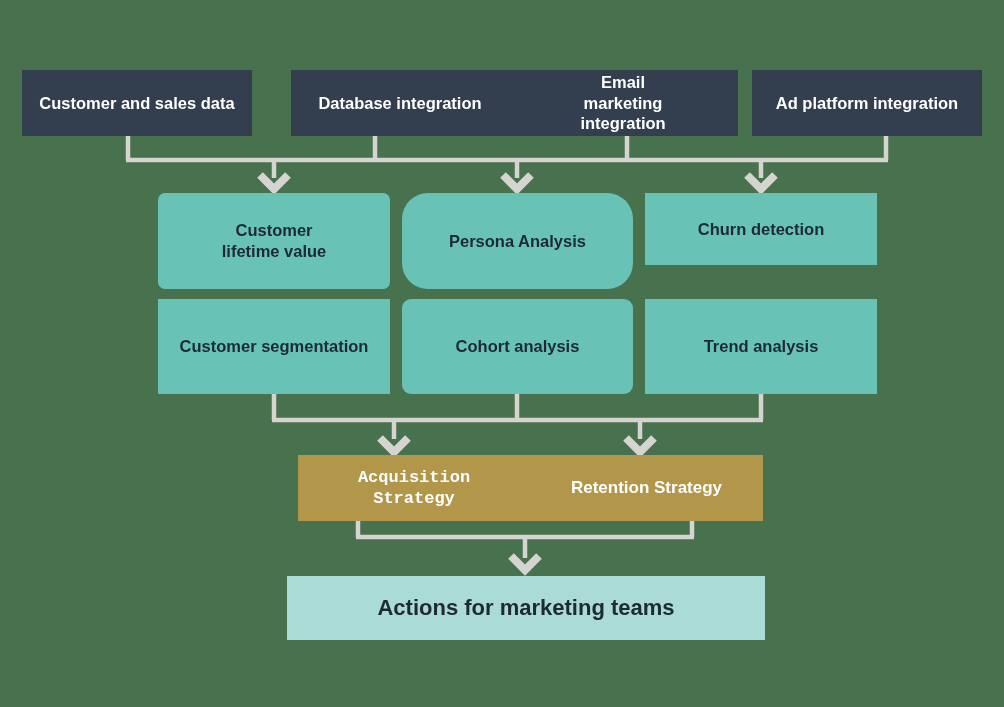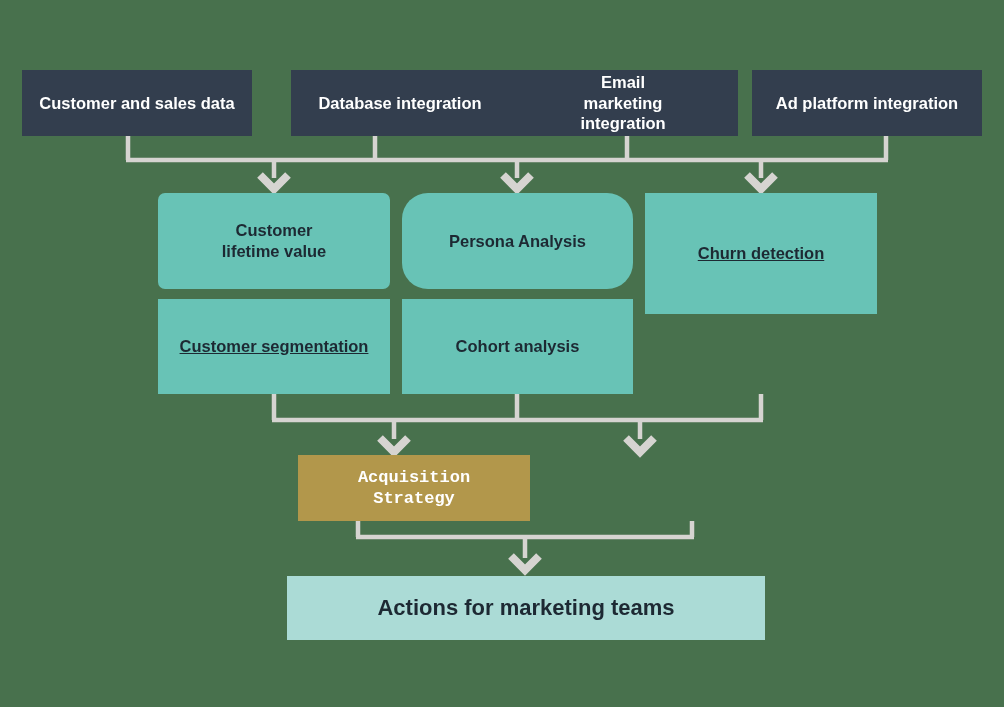--- a/index.html
+++ b/index.html
@@ -60,23 +60,23 @@
   .pad-wrap{padding:0 56px;}
 
   
   #s1{left:22px;top:70px;width:230px;height:66px;}
   #s2{left:263px;top:70px;width:218px;height:66px;margin-left:28px;}
   #s3{left:508px;top:70px;width:230px;height:66px;}
   #s4{left:752px;top:70px;width:230px;height:66px;}
 
   #a1{left:158px;top:193px;width:232px;height:96px;border-radius:7px;}
   #a2{left:402px;top:193px;width:231px;height:96px;border-radius:26px;}
-  #a3{left:645px;top:193px;width:232px;height:121px;text-decoration:underline;}
-  #a4{left:158px;top:299px;width:232px;height:95px;text-decoration:underline;}
-  #a5{left:402px;top:299px;width:231px;height:95px;}
+  #a3{left:645px;top:193px;width:232px;height:72px;}
+  #a4{left:158px;top:299px;width:232px;height:95px;}
+  #a5{left:402px;top:299px;width:231px;height:95px;border-radius:9px;}
   #a6{left:645px;top:299px;width:232px;height:95px;}
 
   #g1{left:298px;top:455px;width:232px;height:66px;font-family:Liberation Mono, monospace;}
   #g2{left:530px;top:455px;width:233px;height:66px;}
 
   #o1{left:287px;top:576px;width:478px;height:64px;}
 </style>
 </head>
 <body>
 
@@ -103,18 +103,20 @@
   <div id="s1" class="node src">Customer and sales data</div>
   <div id="s2" class="node src">Database integration</div>
   <div id="s3" class="node src pad-wrap">Email marketing integration</div>
   <div id="s4" class="node src">Ad platform integration</div>
 
   <div id="a1" class="node ana pad-wrap">Customer lifetime value</div>
   <div id="a2" class="node ana">Persona Analysis</div>
   <div id="a3" class="node ana">Churn detection</div>
   <div id="a4" class="node ana">Customer segmentation</div>
   <div id="a5" class="node ana">Cohort analysis</div>
+  <div id="a6" class="node ana">Trend analysis</div>
 
   <div id="g1" class="node strat">Acquisition Strategy</div>
+  <div id="g2" class="node strat">Retention Strategy</div>
 
   <div id="o1" class="node out">Actions for marketing teams</div>
 
 </div>
 
 </body></html>

